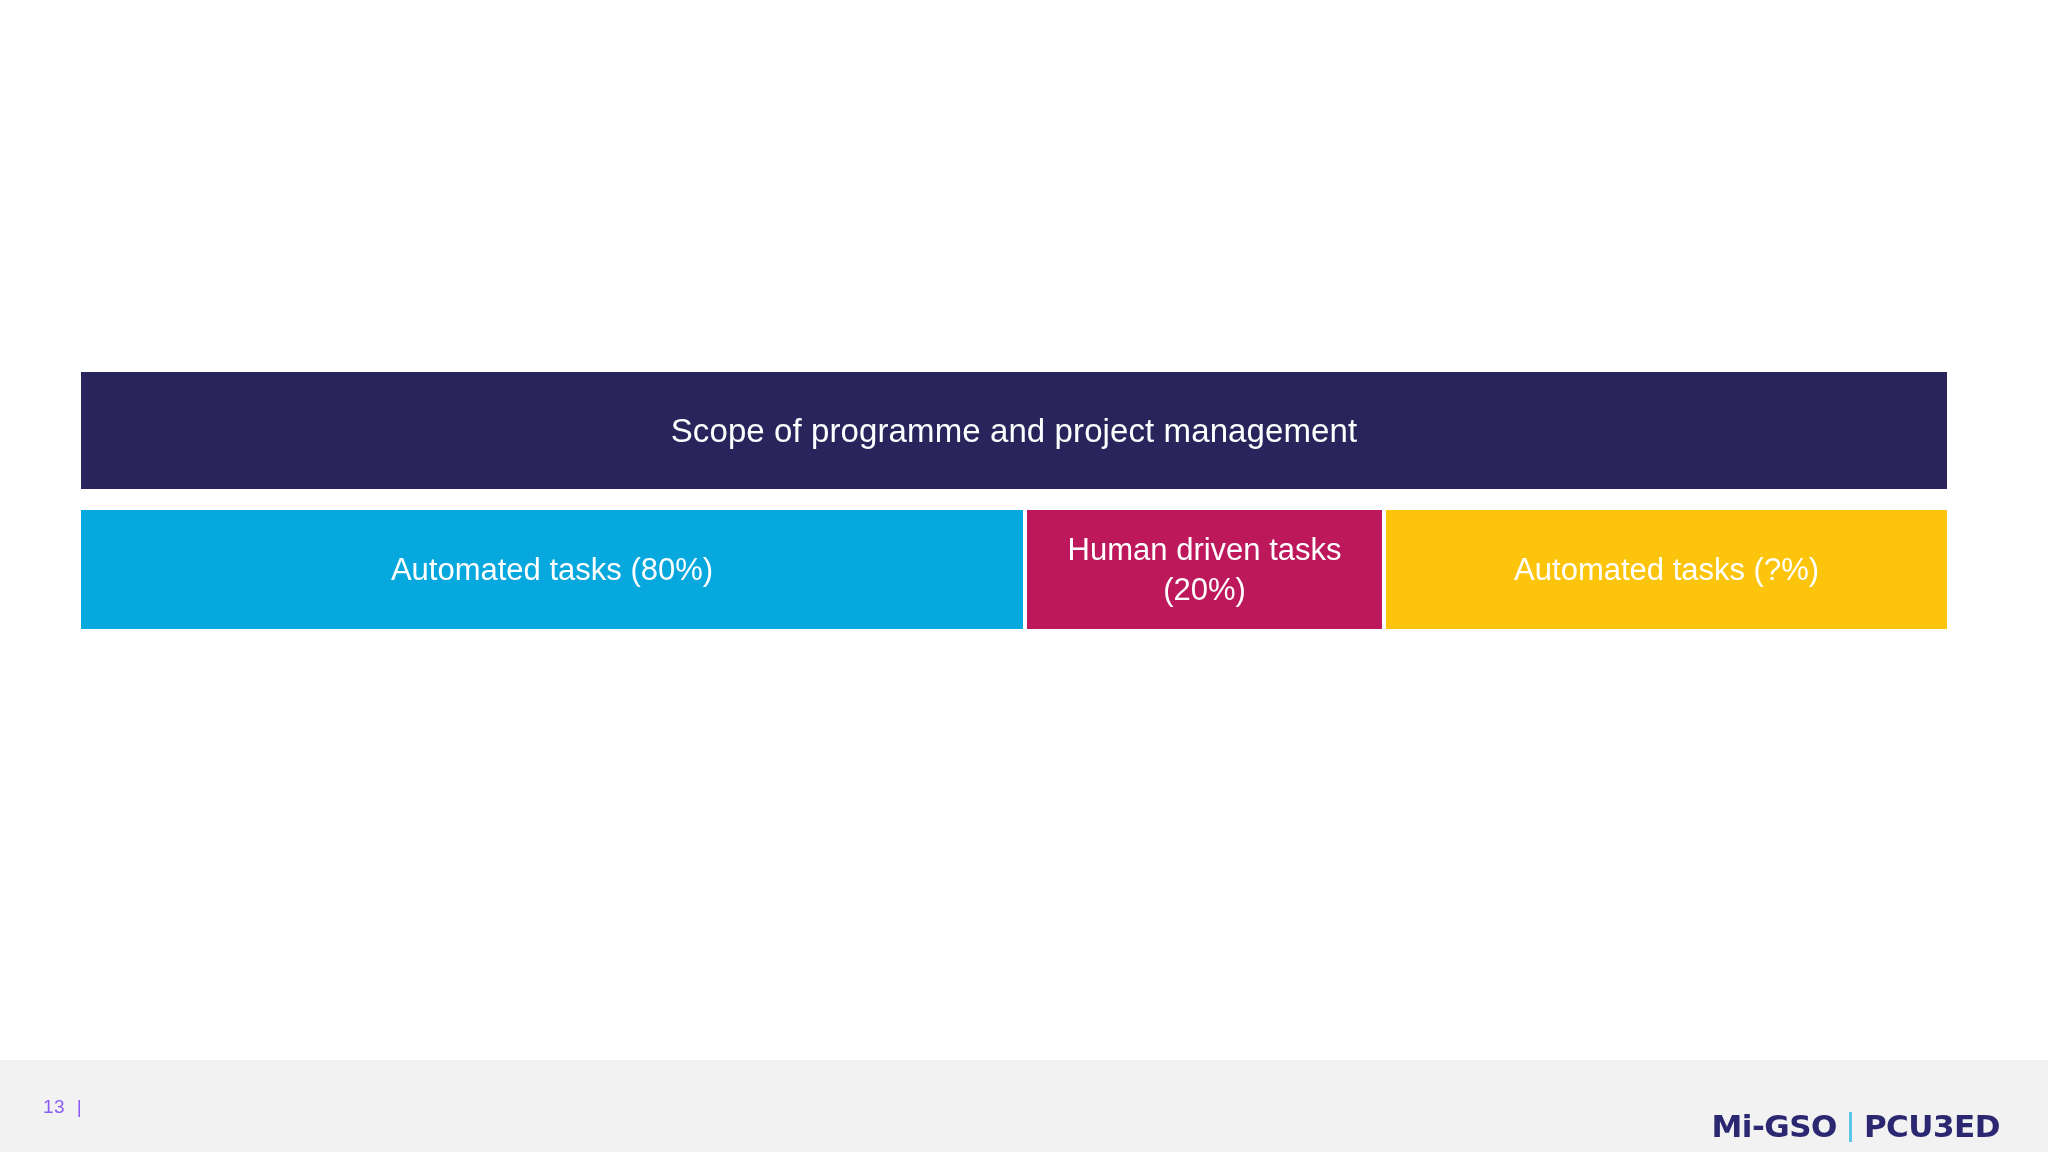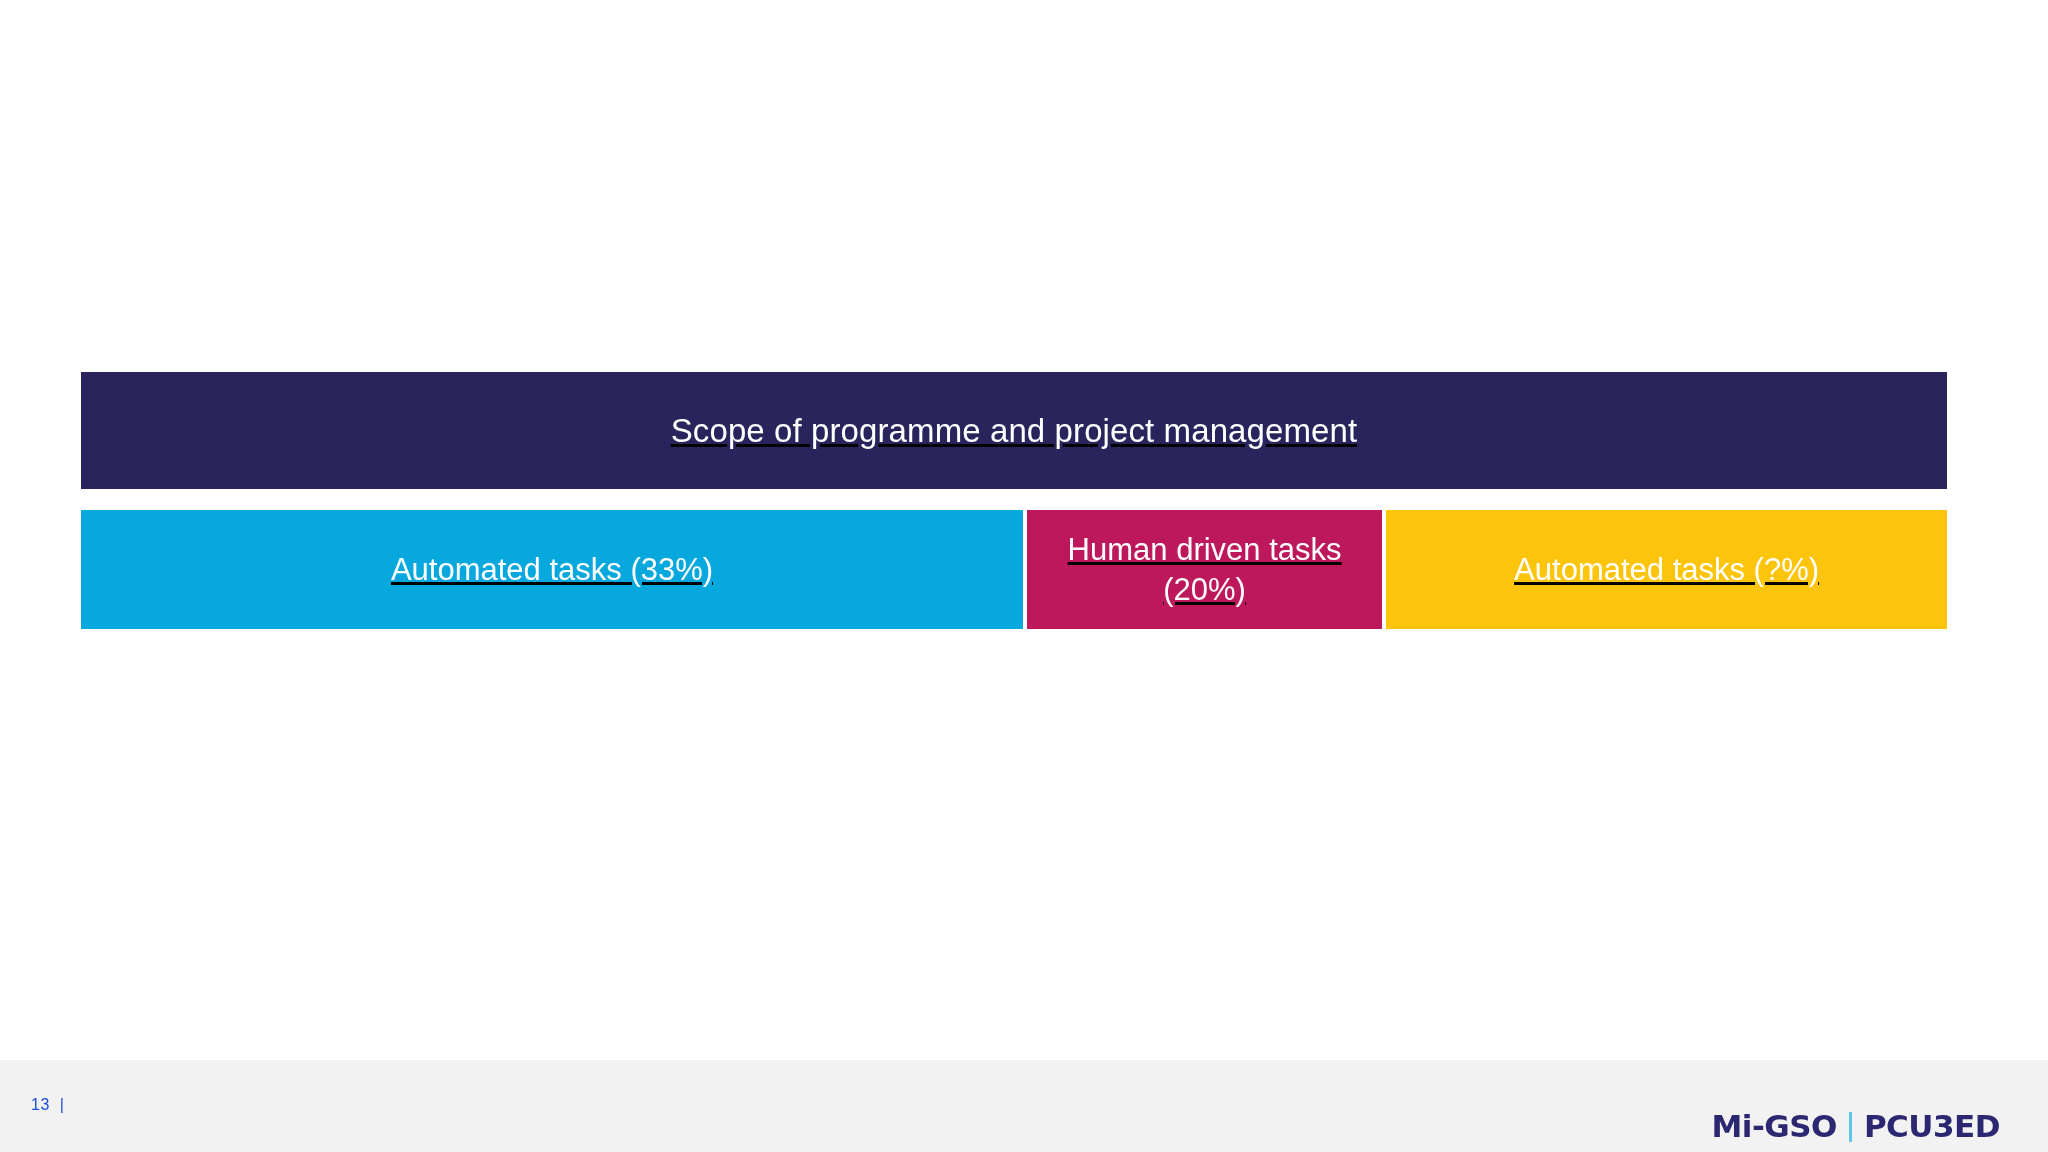--- a/index.html
+++ b/index.html
@@ -21,21 +21,20 @@
     inset: 0;
     background: #ffffff;
   }
 
   
   .diagram {
     position: absolute;
     left: 81px;
     top: 372px;
     width: 1866px;
-    text-decoration: underline;
   }
 
   .scope-bar {
     height: 117px;
     background: #29255c;
     display: flex;
     align-items: center;
     justify-content: center;
     box-sizing: border-box;
   }
@@ -82,24 +81,24 @@
     position: absolute;
     left: 0;
     right: 0;
     top: 1060px;
     height: 92px;
     background: #f2f2f2;
   }
 
   .page-number {
     position: absolute;
-    left: 31px;
+    left: 43px;
     top: 36px;
-    color: #1d4ed8;
-    font-size: 16px;
+    color: #8b5cf6;
+    font-size: 19px;
     font-weight: 400;
     letter-spacing: 0.5px;
     white-space: pre;
   }
 
   .brand-logo {
     position: absolute;
     right: 48px;
     top: 26px;
     display: flex;
@@ -130,21 +129,21 @@
 
   <div class="diagram">
 
     <div class="scope-bar">
       <span class="scope-bar-label">Scope of programme and project management</span>
     </div>
 
     <div class="segments-row">
 
       <div class="segment seg-automated">
-        <span class="segment-label">Automated tasks (33%)</span>
+        <span class="segment-label">Automated tasks (80%)</span>
       </div>
 
       <div class="segment seg-human">
         <span class="segment-label">Human driven tasks (20%)</span>
       </div>
 
       <div class="segment seg-additional">
         <span class="segment-label">Automated tasks (?%)</span>
       </div>
 

